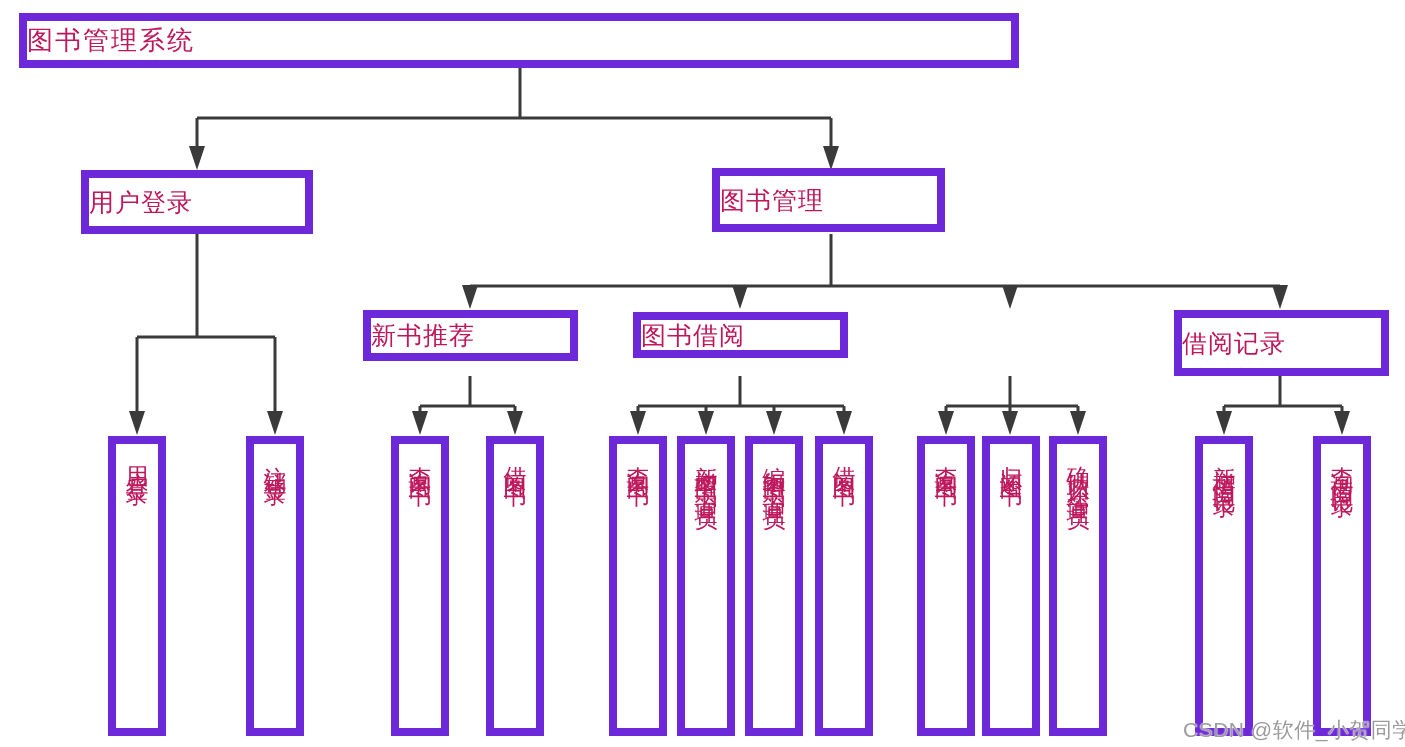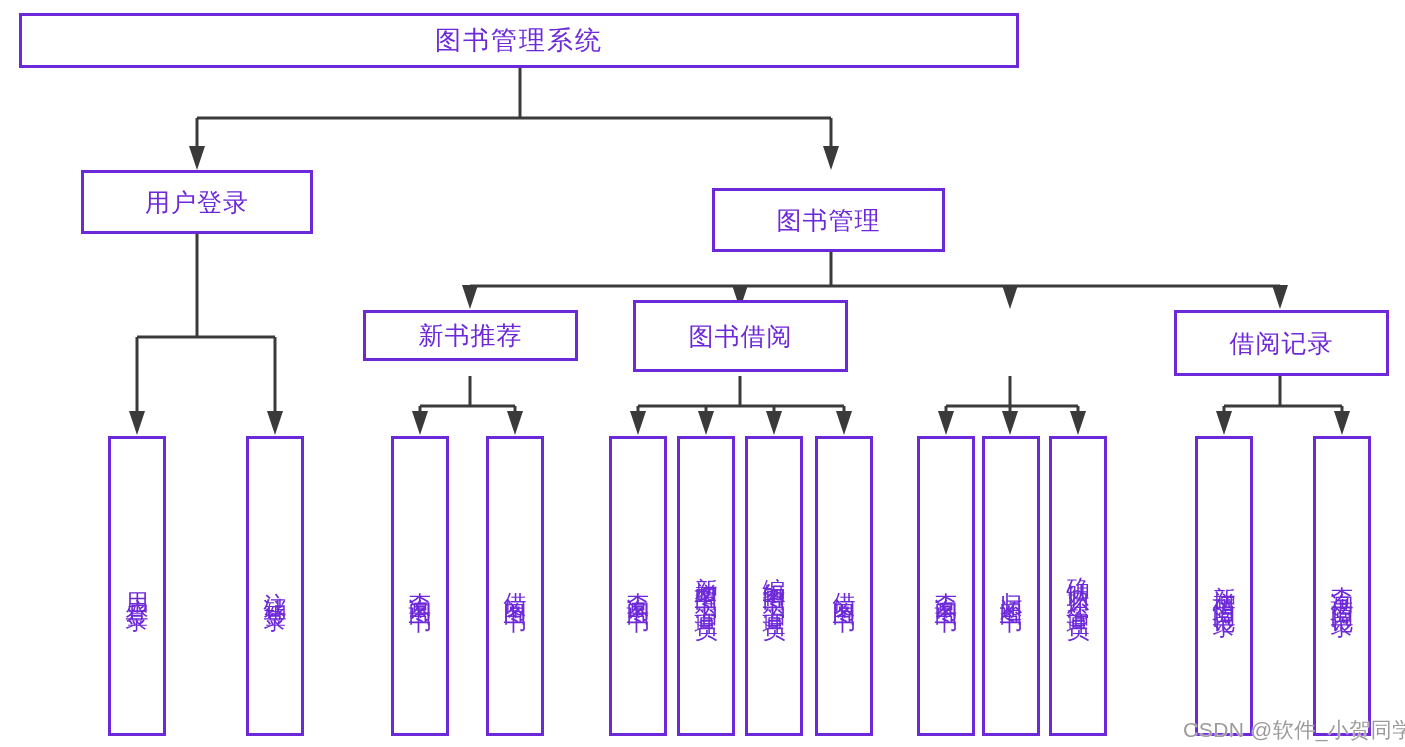--- a/index.html
+++ b/index.html
@@ -18,25 +18,24 @@
   .connectors {
     position: absolute;
     left: 0;
     top: 0;
     z-index: 1;
   }
   .node {
     position: absolute;
     box-sizing: border-box;
     background: #ffffff;
-    border: 3px solid #6d28d9;
-    color: #6d28d9;
+    border: 8px solid #6d28d9;
+    color: #be185d;
     display: flex;
     align-items: center;
-    justify-content: center;
     z-index: 2;
     text-align: center;
   }
   .node.root-node {
     font-size: 26px;
     letter-spacing: 2px;
   }
   .node.branch-node, .node.group-node {
     font-size: 25px;
     letter-spacing: 1px;
@@ -113,28 +112,28 @@
     </g>
   </svg>
 
   <div class="node root-node" style="left:19px; top:13px; width:1000px; height:55px;">
     <span>图书管理系统</span>
   </div>
 
   <div class="node branch-node" style="left:81px; top:170px; width:232px; height:64px;">
     <span>用户登录</span>
   </div>
-  <div class="node branch-node" style="left:712px; top:188px; width:233px; height:64px;">
+  <div class="node branch-node" style="left:712px; top:168px; width:233px; height:64px;">
     <span>图书管理</span>
   </div>
 
   <div class="node group-node" style="left:363px; top:310px; width:215px; height:51px;">
     <span>新书推荐</span>
   </div>
-  <div class="node group-node" style="left:633px; top:300px; width:215px; height:72px;">
+  <div class="node group-node" style="left:633px; top:312px; width:215px; height:46px;">
     <span>图书借阅</span>
   </div>
   <div class="node group-node" style="left:1174px; top:310px; width:215px; height:66px;">
     <span>借阅记录</span>
   </div>
 
   <div class="node leaf-node" style="left:108px; top:436px; width:58px; height:300px;">
     <span>用户登录</span>
   </div>
   <div class="node leaf-node" style="left:246px; top:436px; width:58px; height:300px;">

